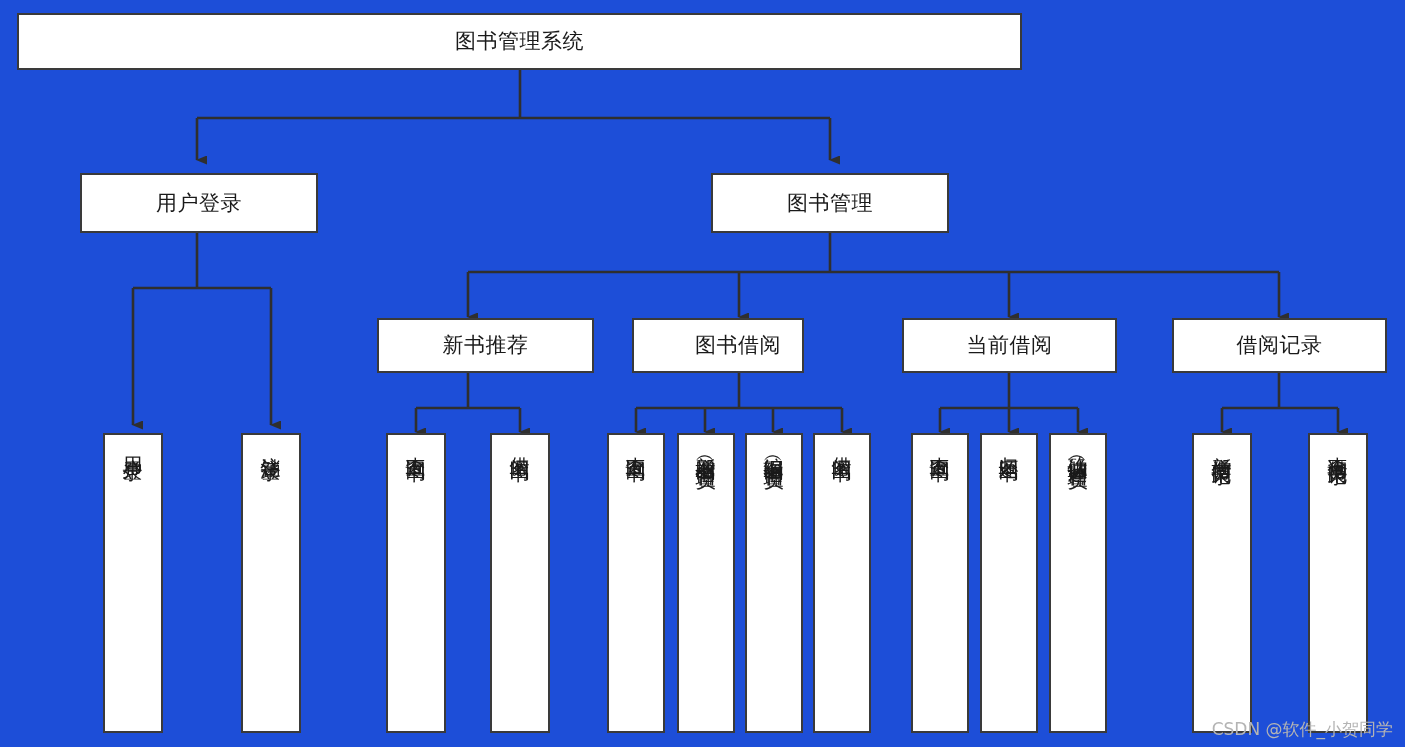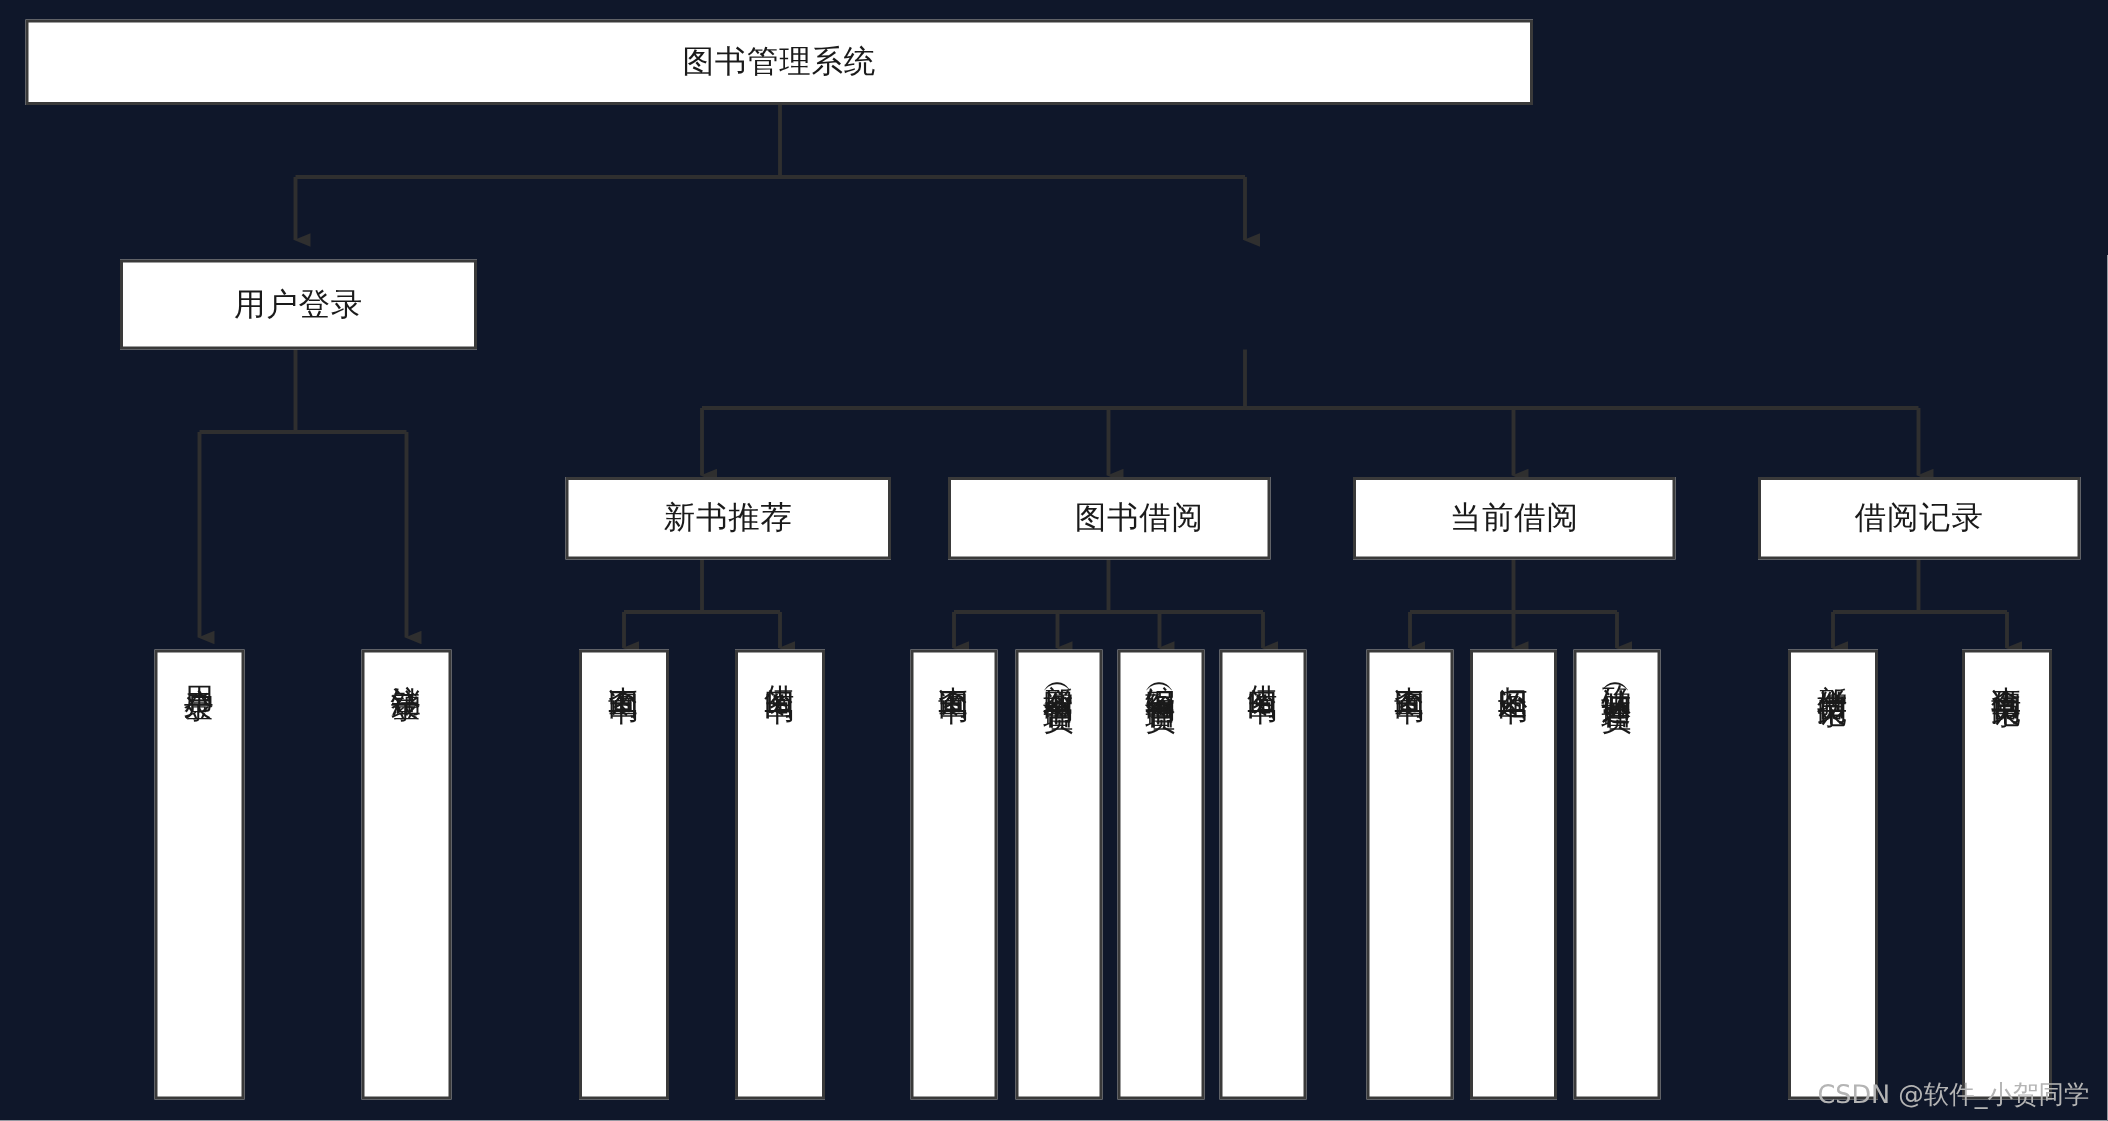--- a/index.html
+++ b/index.html
@@ -8,21 +8,21 @@
     padding: 0;
     background: #ffffff;
   }
   body {
     font-family: "DejaVu Sans", "Liberation Sans", sans-serif;
   }
   #diagram-root {
     position: relative;
     width: 1405px;
     height: 747px;
-    background: #0f172a;
+    background: #1d4ed8;
     overflow: hidden;
   }
   #diagram-svg {
     position: absolute;
     left: 0;
     top: 0;
     width: 1405px;
     height: 747px;
   }
   
@@ -130,26 +130,29 @@
   </svg>
 
   <div class="node horiz" style="left:17px; top:13px; width:1005px; height:57px;">
     <span class="node-label">图书管理系统</span>
   </div>
 
   <div class="node horiz" style="left:80px; top:173px; width:238px; height:60px;">
     <span class="node-label">用户登录</span>
   </div>
 
+  <div class="node horiz" style="left:711px; top:173px; width:238px; height:60px;">
+    <span class="node-label">图书管理</span>
+  </div>
 
   <div class="node horiz" style="left:360px; top:318px; width:217px; height:55px;margin-left:17px;">
     <span class="node-label">新书推荐</span>
   </div>
 
-  <div class="node horiz" style="left:632px; top:318px; width:215px; height:55px;padding-left:40px;">
+  <div class="node horiz" style="left:632px; top:318px; width:172px; height:55px;padding-left:40px;">
     <span class="node-label">图书借阅</span>
   </div>
 
   <div class="node horiz" style="left:902px; top:318px; width:215px; height:55px;align-items:center;">
     <span class="node-label">当前借阅</span>
   </div>
 
   <div class="node horiz" style="left:1172px; top:318px; width:215px; height:55px;align-items:center;">
     <span class="node-label">借阅记录</span>
   </div>

